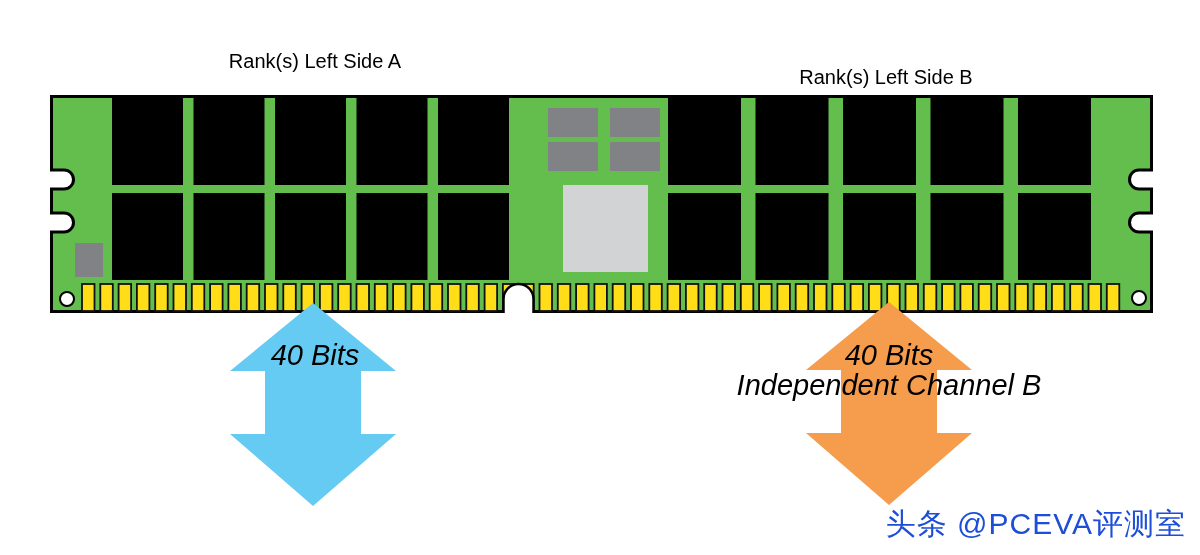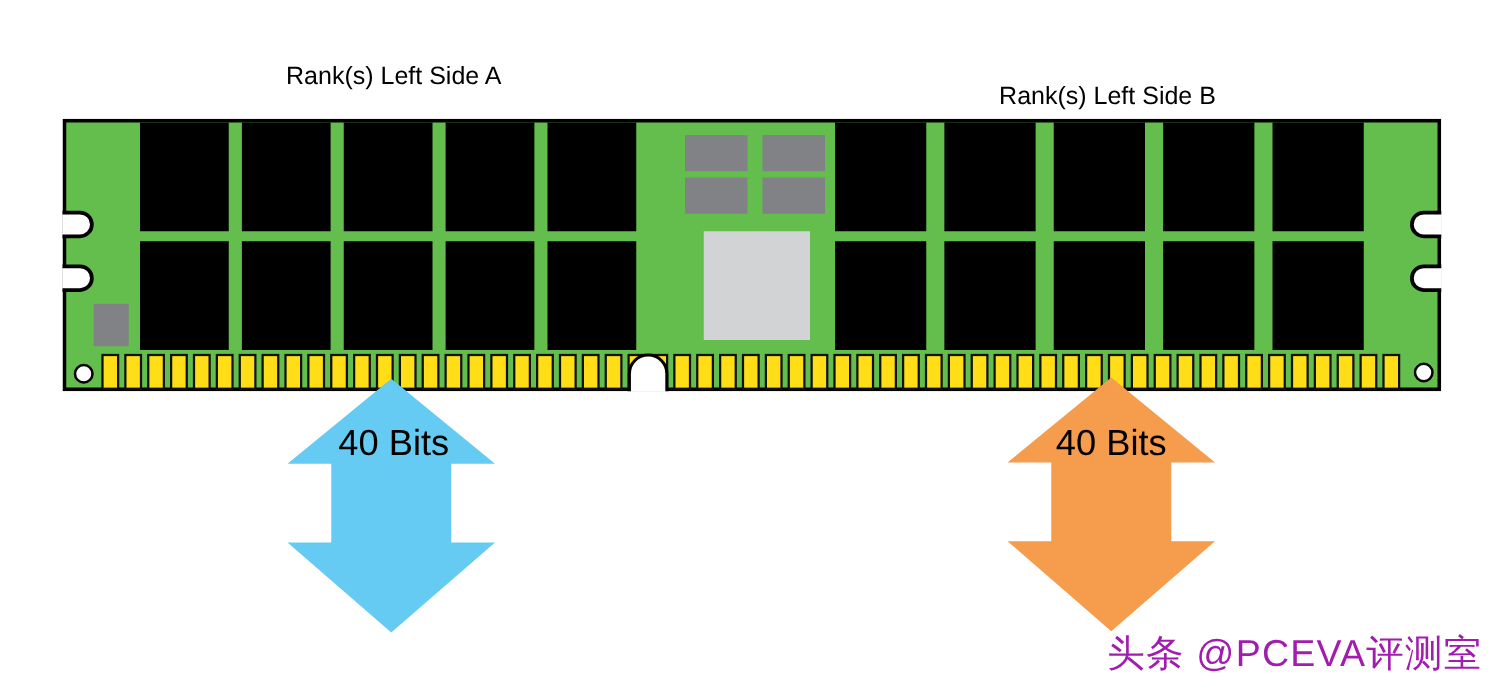--- a/index.html
+++ b/index.html
@@ -8,21 +8,21 @@
     font-family:"Liberation Sans", sans-serif;color:#000;
   }
   .rank-label{
     position:absolute;width:500px;text-align:center;
     font-size:20px;line-height:32px;color:#000;white-space:nowrap;
   }
   .dimm-svg{position:absolute;left:50px;top:95px;}
   .arrow-svg{position:absolute;}
   .channel-text{
     position:absolute;width:500px;text-align:center;
-    font-size:29px;line-height:30px;color:#000;white-space:nowrap;
+    font-size:29px;line-height:30px;color:#000;white-space:nowrap;font-style:italic;
   }
   .watermark{
     position:absolute;right:14px;top:508px;
     font-size:30px;line-height:32px;letter-spacing:1px;white-space:nowrap;
     text-shadow:-2px -2px 0 #fff, 2px -2px 0 #fff, -2px 2px 0 #fff, 2px 2px 0 #fff,
                  0 -2px 0 #fff, 0 2px 0 #fff, -2px 0 0 #fff, 2px 0 0 #fff;
   }
 </style>
 </head>
 <body>
@@ -133,17 +133,18 @@
   <svg class="arrow-svg" style="left:804px;top:300px" width="170" height="207">
     <polygon points="85,2 168,70 133,70 133,133 168,133 85,205 2,133 37,133 37,70 2,70" fill="#F59C4D"></polygon>
   </svg>
 
   <div class="channel-text" style="left:65px;top:340px">
     <div>40 Bits</div>
   </div>
 
   <div class="channel-text" style="left:639px;top:340px">
     <div>40 Bits</div>
+    <div>Independent Channel B</div>
   </div>
 
-  <div class="watermark" style="color: #a21caf;">头条 @PCEVA评测室</div>
+  <div class="watermark" style="color: #1d4ed8;">头条 @PCEVA评测室</div>
 
 </div>
 
 </body></html>

